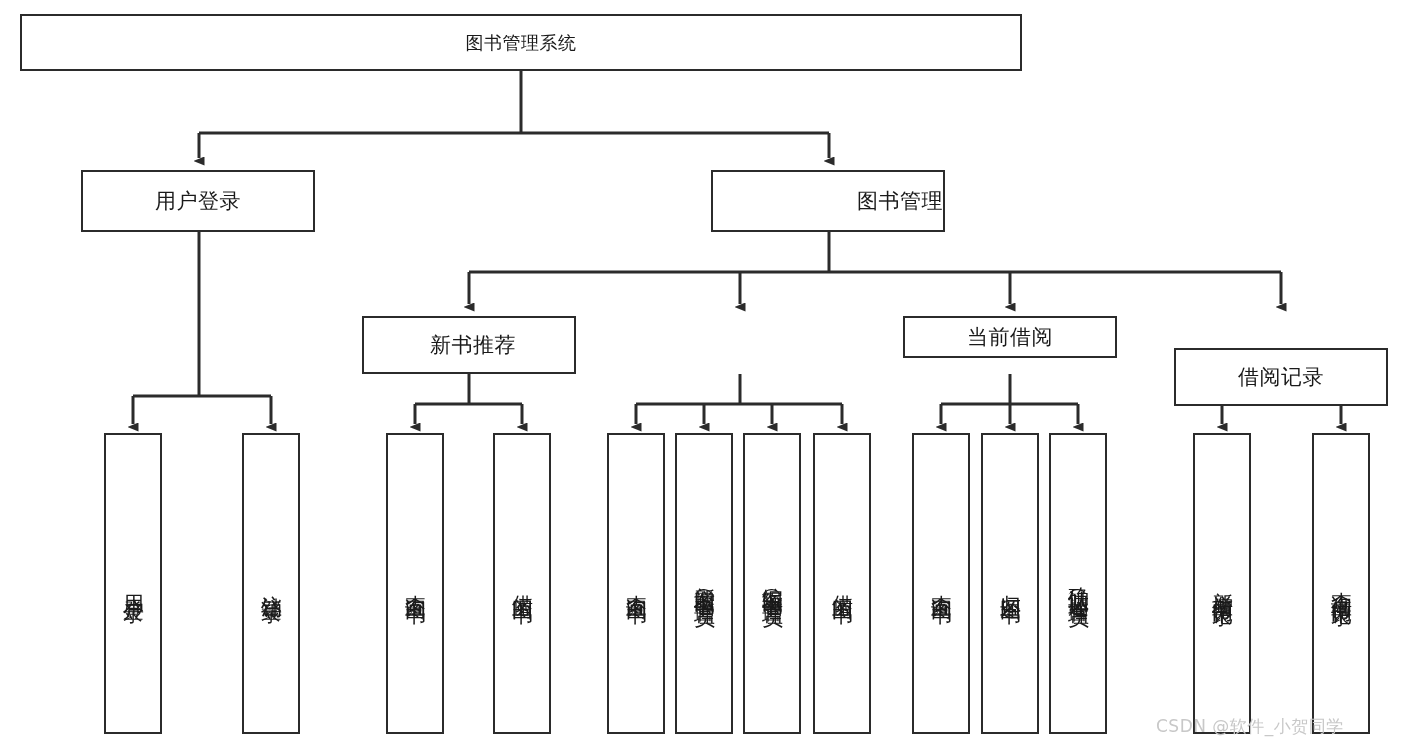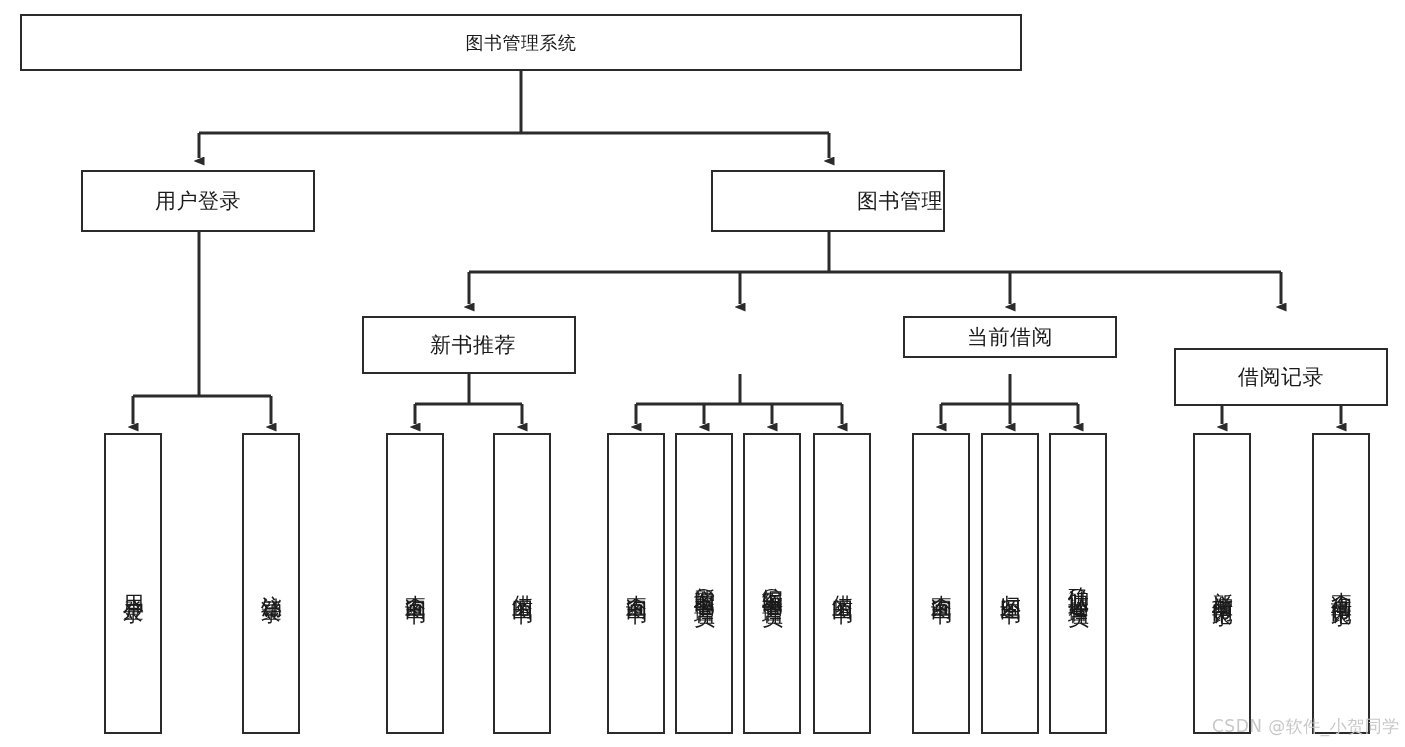--- a/index.html
+++ b/index.html
@@ -183,15 +183,15 @@
     <span class="node-label">确认归还（管理员）</span>
   </div>
 
   <div class="node vertical" style="left:1193px; top:433px; width:58px; height:301px;">
     <span class="node-label">新增借阅记录</span>
   </div>
   <div class="node vertical" style="left:1312px; top:433px; width:58px; height:301px;">
     <span class="node-label">查询借阅记录</span>
   </div>
 
-  <div class="watermark" style="left:1212px; top:715px;">CSDN @软件_小贺同学</div>
+  <div class="watermark" style="left:1156px; top:715px;">CSDN @软件_小贺同学</div>
 
 </div>
 
 </body></html>

